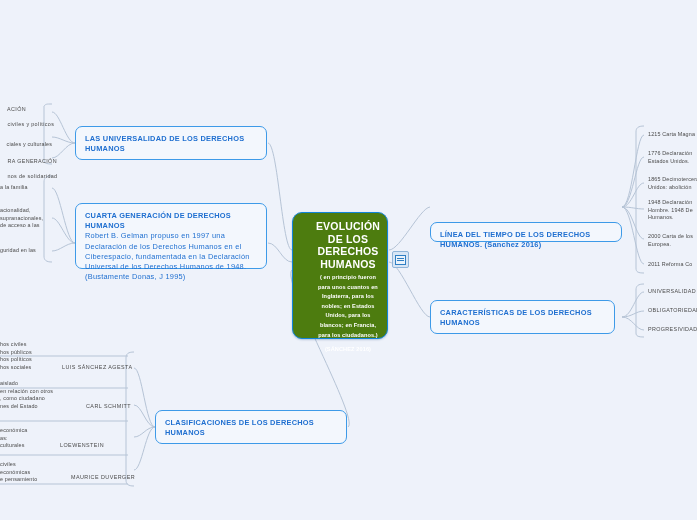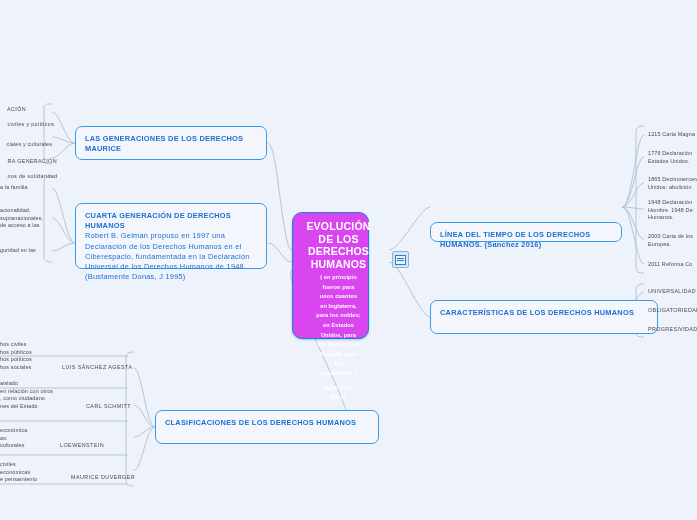--- a/index.html
+++ b/index.html
@@ -7,22 +7,22 @@
     width:697px;height:520px;overflow:hidden;position:relative;
     background:#eef2fa;
     font-family:"Liberation Sans", sans-serif;
     -webkit-font-smoothing:antialiased;
   }
   .canvas{position:absolute;inset:0;}
   svg.links{position:absolute;left:0;top:0;width:697px;height:520px;pointer-events:none;}
 
   
   .central{
-    position:absolute;left:292px;top:212px;width:77px;height:127px;
-    background:#d946ef;border:1px solid #1184d8;border-radius:10px;
+    position:absolute;left:292px;top:212px;width:96px;height:127px;
+    background:#4d7c0f;border:1px solid #1184d8;border-radius:10px;
     box-sizing:border-box;padding:7px 7px 6px 23px;
     display:flex;flex-direction:column;align-items:center;justify-content:flex-start;
     box-shadow:0 1px 2px rgba(0,60,120,.25);
   }
   .central-title{
     color:#ffffff;font-weight:bold;font-size:10.5px;line-height:12.5px;
     text-align:center;letter-spacing:.2px;
   }
   .central-sub{
     color:#ffffff;font-weight:bold;font-size:5.6px;line-height:9.6px;
@@ -50,22 +50,22 @@
     background:#f3f7fd;border:1px solid #3d9ae8;border-radius:7px;
     padding:7px 9px;
     color:#1f6fd0;font-weight:bold;font-size:7.4px;line-height:10.2px;
     letter-spacing:.25px;
   }
   .node .l2{font-weight:normal;}
 
   #node-generaciones{left:75px;top:126px;width:192px;height:34px;}
   #node-cuarta{left:75px;top:203px;width:192px;height:66px;}
   #node-linea{left:430px;top:190px;width:192px;height:20px;margin-top:32px;}
-  #node-caract{left:430px;top:300px;width:228px;height:34px;}
-  #node-clasif{left:155px;top:410px;width:224px;height:34px;}
+  #node-caract{left:430px;top:300px;width:185px;height:34px;}
+  #node-clasif{left:155px;top:410px;width:192px;height:34px;}
 
   
   .leaf{
     position:absolute;color:#4a4a4a;font-size:5.4px;line-height:7.6px;
     letter-spacing:.15px;white-space:pre;
   }
   .leaf.cap{letter-spacing:.35px;}
   .author{
     position:absolute;color:#4a4a4a;font-size:5.4px;letter-spacing:.45px;white-space:pre;
   }
@@ -127,21 +127,21 @@
   <div class="central">
     <div class="central-title">EVOLUCIÓN DE LOS DERECHOS HUMANOS</div>
     <div class="central-sub">( en principio fueron para unos cuantos en Inglaterra, para los nobles; en Estados Unidos, para los blancos; en Francia, para los ciudadanos.)</div>
     <div class="central-cite">(SÁNCHEZ 2016)</div>
   </div>
   <div class="note-icon">
       <i></i>
     </div>
 
   <div class="node" id="node-generaciones">
-    <span>LAS GENERACIONES DE LOS DERECHOS MAURICE</span>
+    <span>LAS UNIVERSALIDAD DE LOS DERECHOS HUMANOS</span>
   </div>
 
   <div class="leaf cap" style="left:0px;top:98px;">
     <span>ACIÓN</span><br>
     <span>civiles y políticos</span>
   </div>
   <div class="leaf" style="left:0px;top:133px;">
     <span>ciales y culturales</span>
   </div>
   <div class="leaf cap" style="left:0px;top:150px;">

